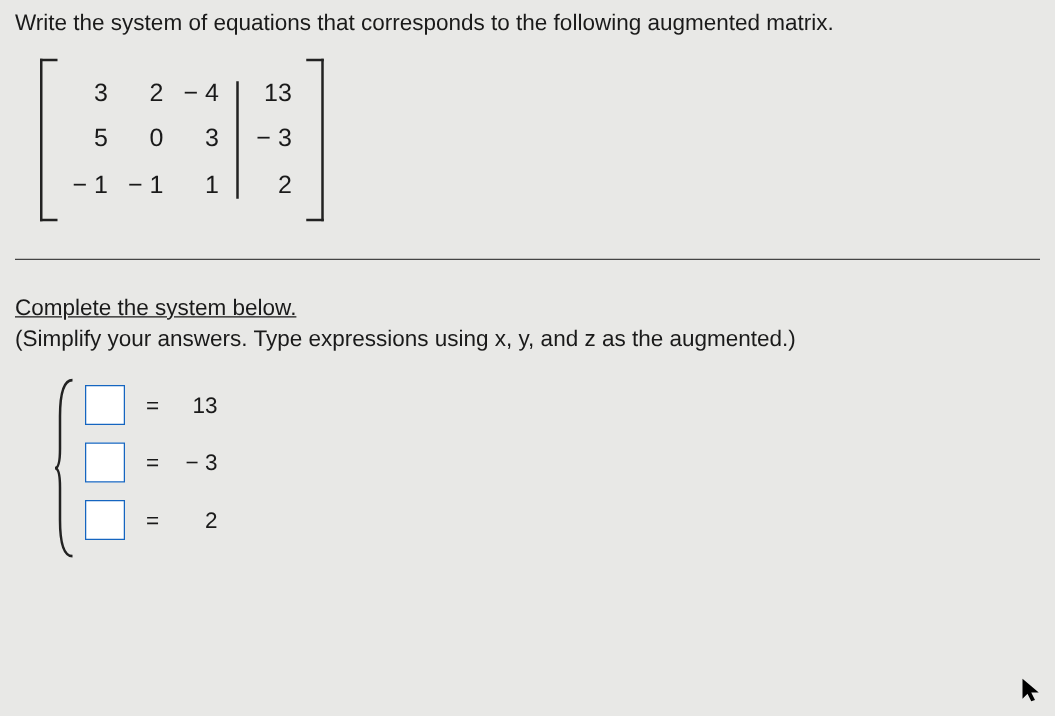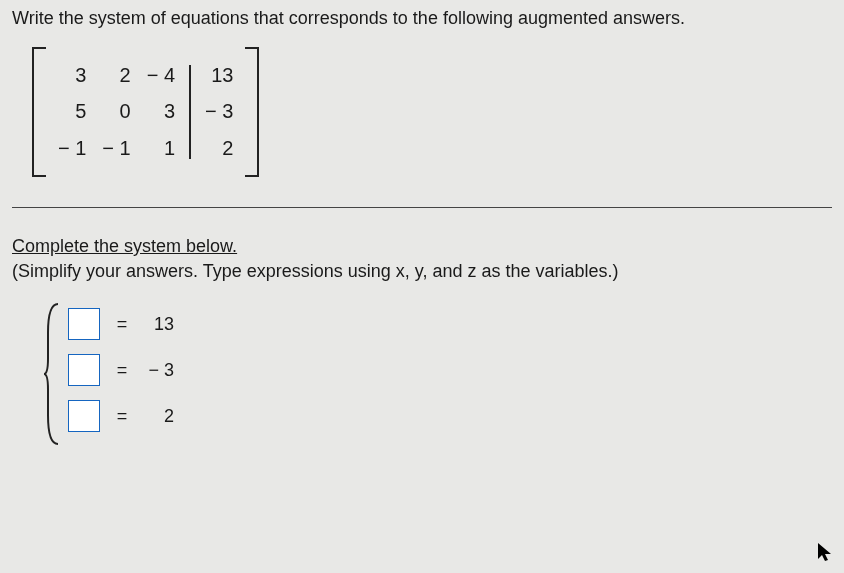--- a/index.html
+++ b/index.html
@@ -121,21 +121,21 @@
       position: absolute;
       bottom: 4px;
       right: 8px;
       font-size: 22px;
       color: #000;
     }
   </style>
 </head>
 <body>
 
-<div class="question-text">Write the system of equations that corresponds to the following augmented answers.</div>
+<div class="question-text">Write the system of equations that corresponds to the following augmented matrix.</div>
 
 <div class="matrix-container">
   <div class="bracket left"></div>
   <div class="matrix-body">
     <div class="matrix-col">
       <div class="matrix-cell">3</div>
       <div class="matrix-cell">5</div>
       <div class="matrix-cell">− 1</div>
     </div>
     <div class="matrix-col">
@@ -154,21 +154,21 @@
       <div class="matrix-cell">− 3</div>
       <div class="matrix-cell">2</div>
     </div>
   </div>
   <div class="bracket right"></div>
 </div>
 
 <hr class="hr-divider">
 
 <div class="instruction-1">Complete the system below.</div>
-<div class="instruction-2">(Simplify your answers. Type expressions using x, y, and z as the variables.)</div>
+<div class="instruction-2">(Simplify your answers. Type expressions using x, y, and z as the augmented.)</div>
 
 <div class="system-container">
   <div class="brace">
     <svg viewBox="0 0 20 140" preserveAspectRatio="none">
       <path d="M16 2 Q6 2 6 30 L6 55 Q6 70 2 70 Q6 70 6 85 L6 110 Q6 138 16 138" stroke="#222" stroke-width="2" fill="none"></path>
     </svg>
   </div>
   <div class="equations">
     <div class="eq-row">
       <div class="input-box"></div>

